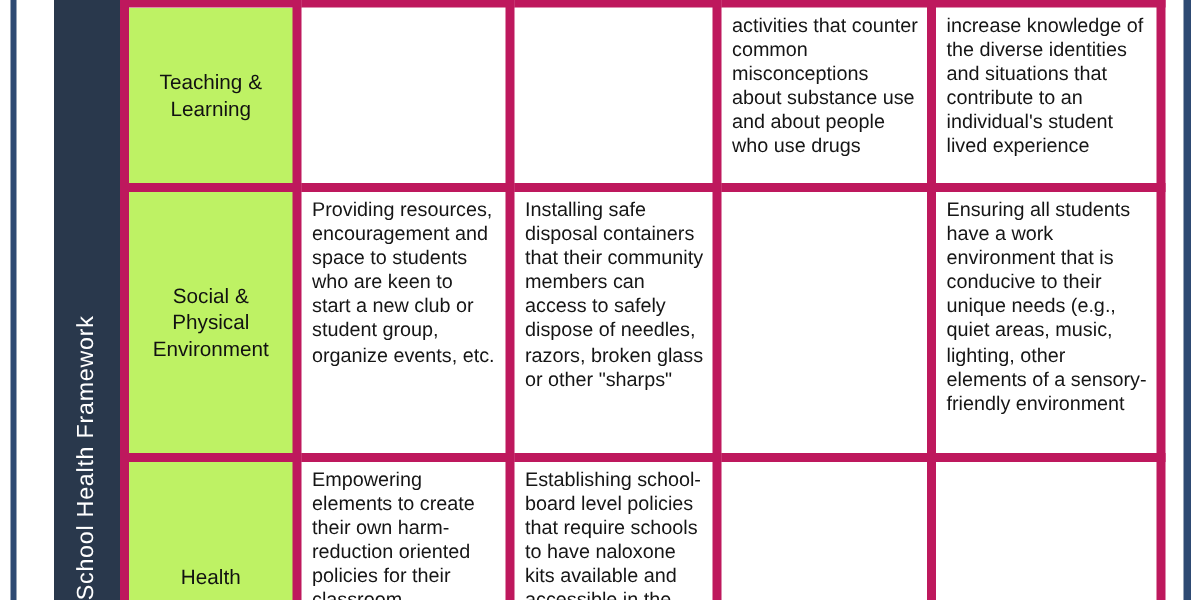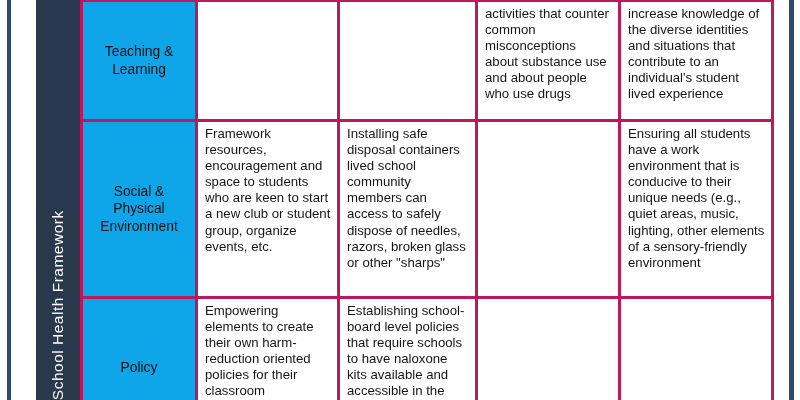--- a/index.html
+++ b/index.html
@@ -71,31 +71,31 @@
   
   .matrix {
     position: absolute;
     left: 80px;
     top: -1px;
     width: 691px;
     border-collapse: collapse;
     table-layout: fixed;
   }
   .matrix td {
-    border: 3px solid #be185d;
+    border: 6px solid #be185d;
     vertical-align: top;
     padding: 4px 6px 4px 7px;
     font-size: 13.2px;
     line-height: 1.22;
     color: #151515;
     background: #ffffff;
     overflow: hidden;
   }
   .matrix td.rowhead {
-    background: #0ea5e9;
+    background: #bef264;
     text-align: center;
     vertical-align: middle;
     font-size: 13.8px;
     line-height: 1.25;
     padding: 4px 6px;
     color: #111111;
   }
 
   
   col.c-head { width: 115px; }
@@ -152,36 +152,36 @@
         <td>
           <span class="cell-text">increase knowledge of the diverse identities and situations that contribute to an individual's student lived experience</span>
         </td>
       </tr>
 
       <tr class="r-social">
         <td class="rowhead">
           <span class="cell-text">Social &amp; Physical Environment</span>
         </td>
         <td>
-          <span class="cell-text">Framework resources, encouragement and space to students who are keen to start a new club or student group, organize events, etc.</span>
+          <span class="cell-text">Providing resources, encouragement and space to students who are keen to start a new club or student group, organize events, etc.</span>
         </td>
         <td>
-          <span class="cell-text">Installing safe disposal containers lived school community members can access to safely dispose of needles, razors, broken glass or other "sharps"</span>
+          <span class="cell-text">Installing safe disposal containers that their community members can access to safely dispose of needles, razors, broken glass or other "sharps"</span>
         </td>
         <td>
           <span class="cell-text"></span>
         </td>
         <td>
           <span class="cell-text">Ensuring all students have a work environment that is conducive to their unique needs (e.g., quiet areas, music, lighting, other elements of a sensory-friendly environment</span>
         </td>
       </tr>
 
       <tr class="r-policy">
         <td class="rowhead">
-          <span class="cell-text">Policy</span>
+          <span class="cell-text">Health</span>
         </td>
         <td>
           <span class="cell-text">Empowering elements to create their own harm-reduction oriented policies for their classroom</span>
         </td>
         <td>
           <span class="cell-text">Establishing school-board level policies that require schools to have naloxone kits available and accessible in the event of a suspected opioid poisoning</span>
         </td>
         <td>
           <span class="cell-text"></span>
         </td>

